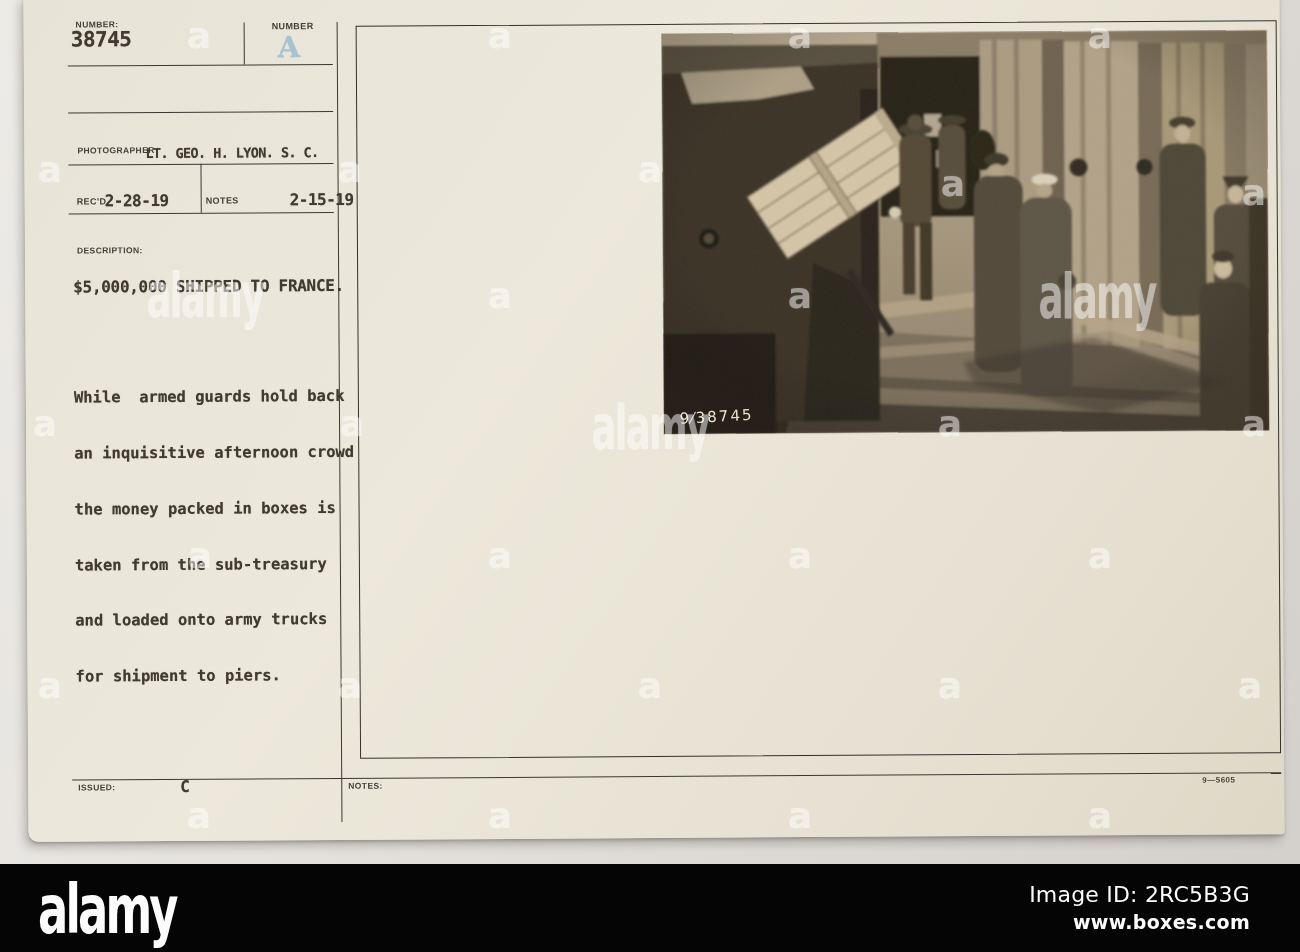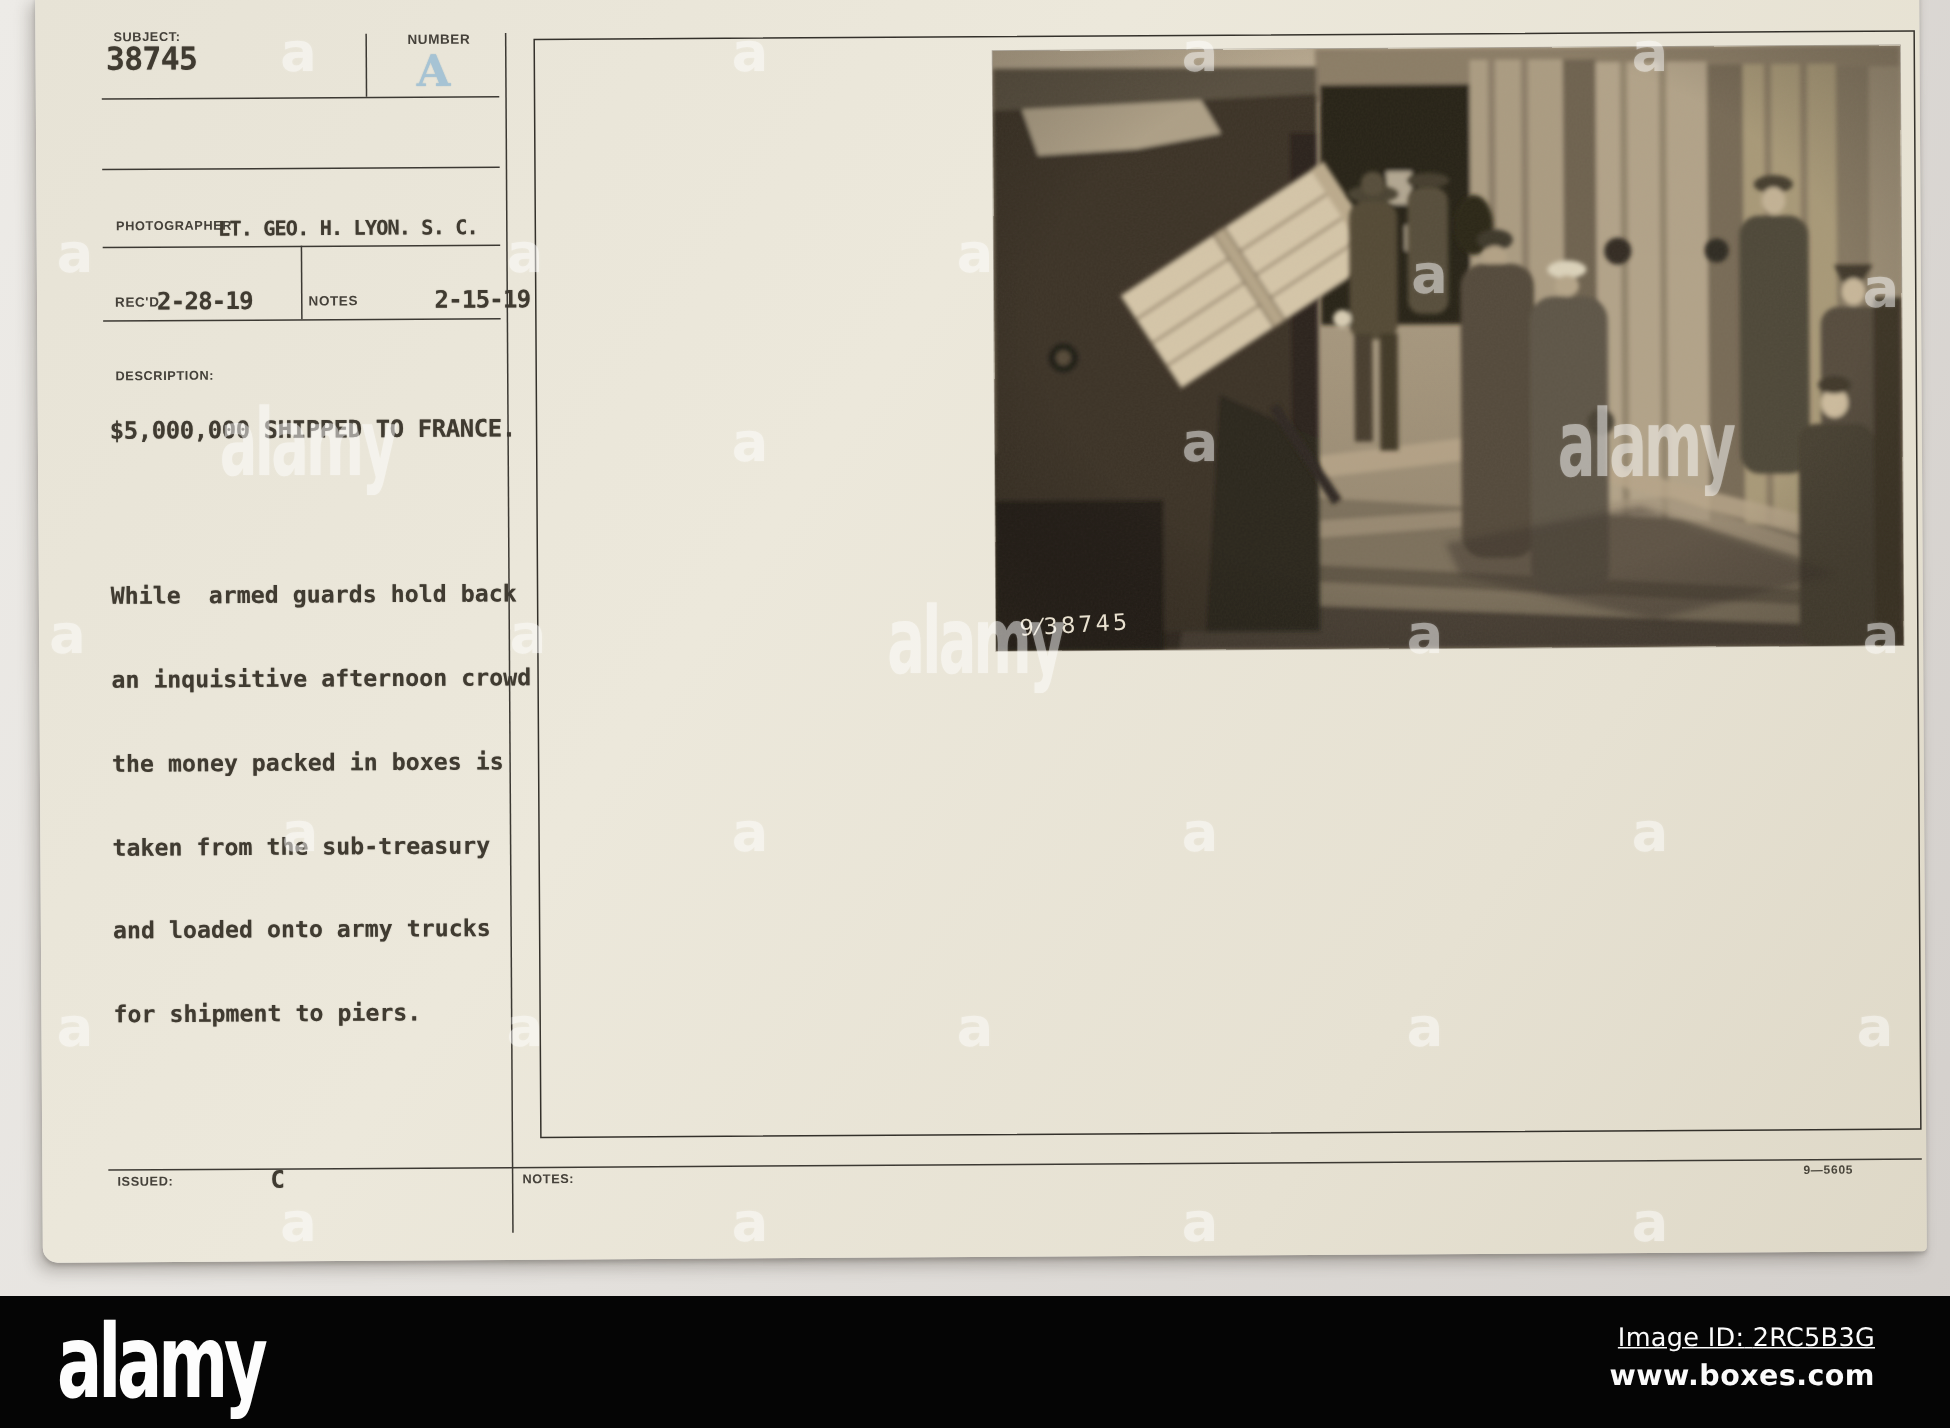--- a/index.html
+++ b/index.html
@@ -79,31 +79,31 @@
     position:absolute;left:38px;top:6px;
     font-family:"DejaVu Sans","Liberation Sans",sans-serif;
     font-weight:bold;font-size:64px;color:#fdfdfd;
     transform:scaleX(.7) scaleY(1.06);transform-origin:left top;
     letter-spacing:-4px;
   }
   .footer-meta{
     position:absolute;right:50px;top:18px;text-align:right;color:#fbfbfb;
     font-family:"DejaVu Sans","Liberation Sans",sans-serif;
   }
-  .footer-id{font-size:17px;font-weight:normal;letter-spacing:.2px;text-decoration:underline;}
+  .footer-id{font-size:22px;font-weight:normal;letter-spacing:.2px;}
   .footer-url{font-size:19px;font-weight:bold;margin-top:4px;letter-spacing:.3px;}
 </style>
 </head>
 <body>
 
 <div class="page">
 
   <div class="card">
 
-    <div class="lbl" style="left:52px;top:24px;">SUBJECT:</div>
+    <div class="lbl" style="left:52px;top:24px;">NUMBER:</div>
     <div class="typed" style="left:47px;top:32px;font-size:21px;letter-spacing:-.5px;">38745</div>
 
     <div class="vline" style="left:220px;top:28px;height:42px;"></div>
 
     <div class="lbl" style="left:248px;top:27px;font-size:9px;">NUMBER</div>
     <div class="stamp-a" style="left:254px;top:36px;">A</div>
 
     <div class="hline" style="left:44px;top:70px;width:265px;"></div>
     <div class="hline" style="left:44px;top:117px;width:265px;"></div>
 

